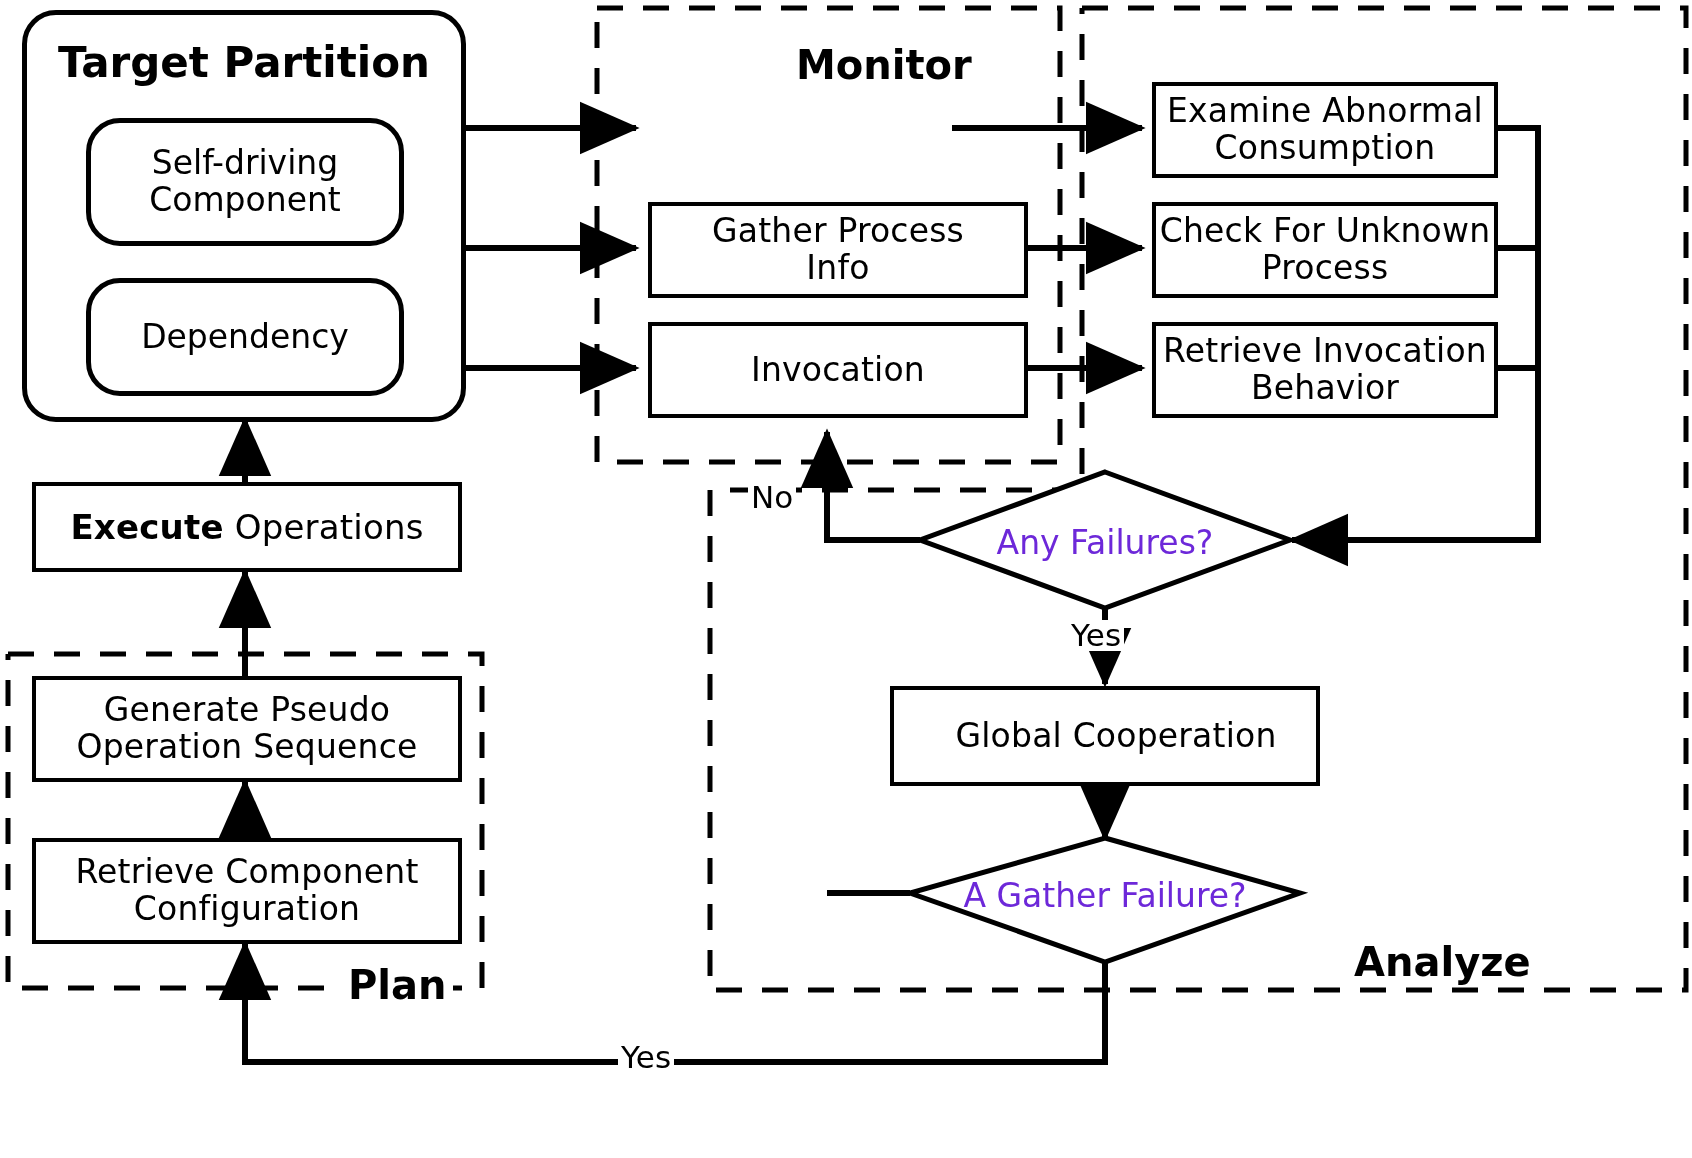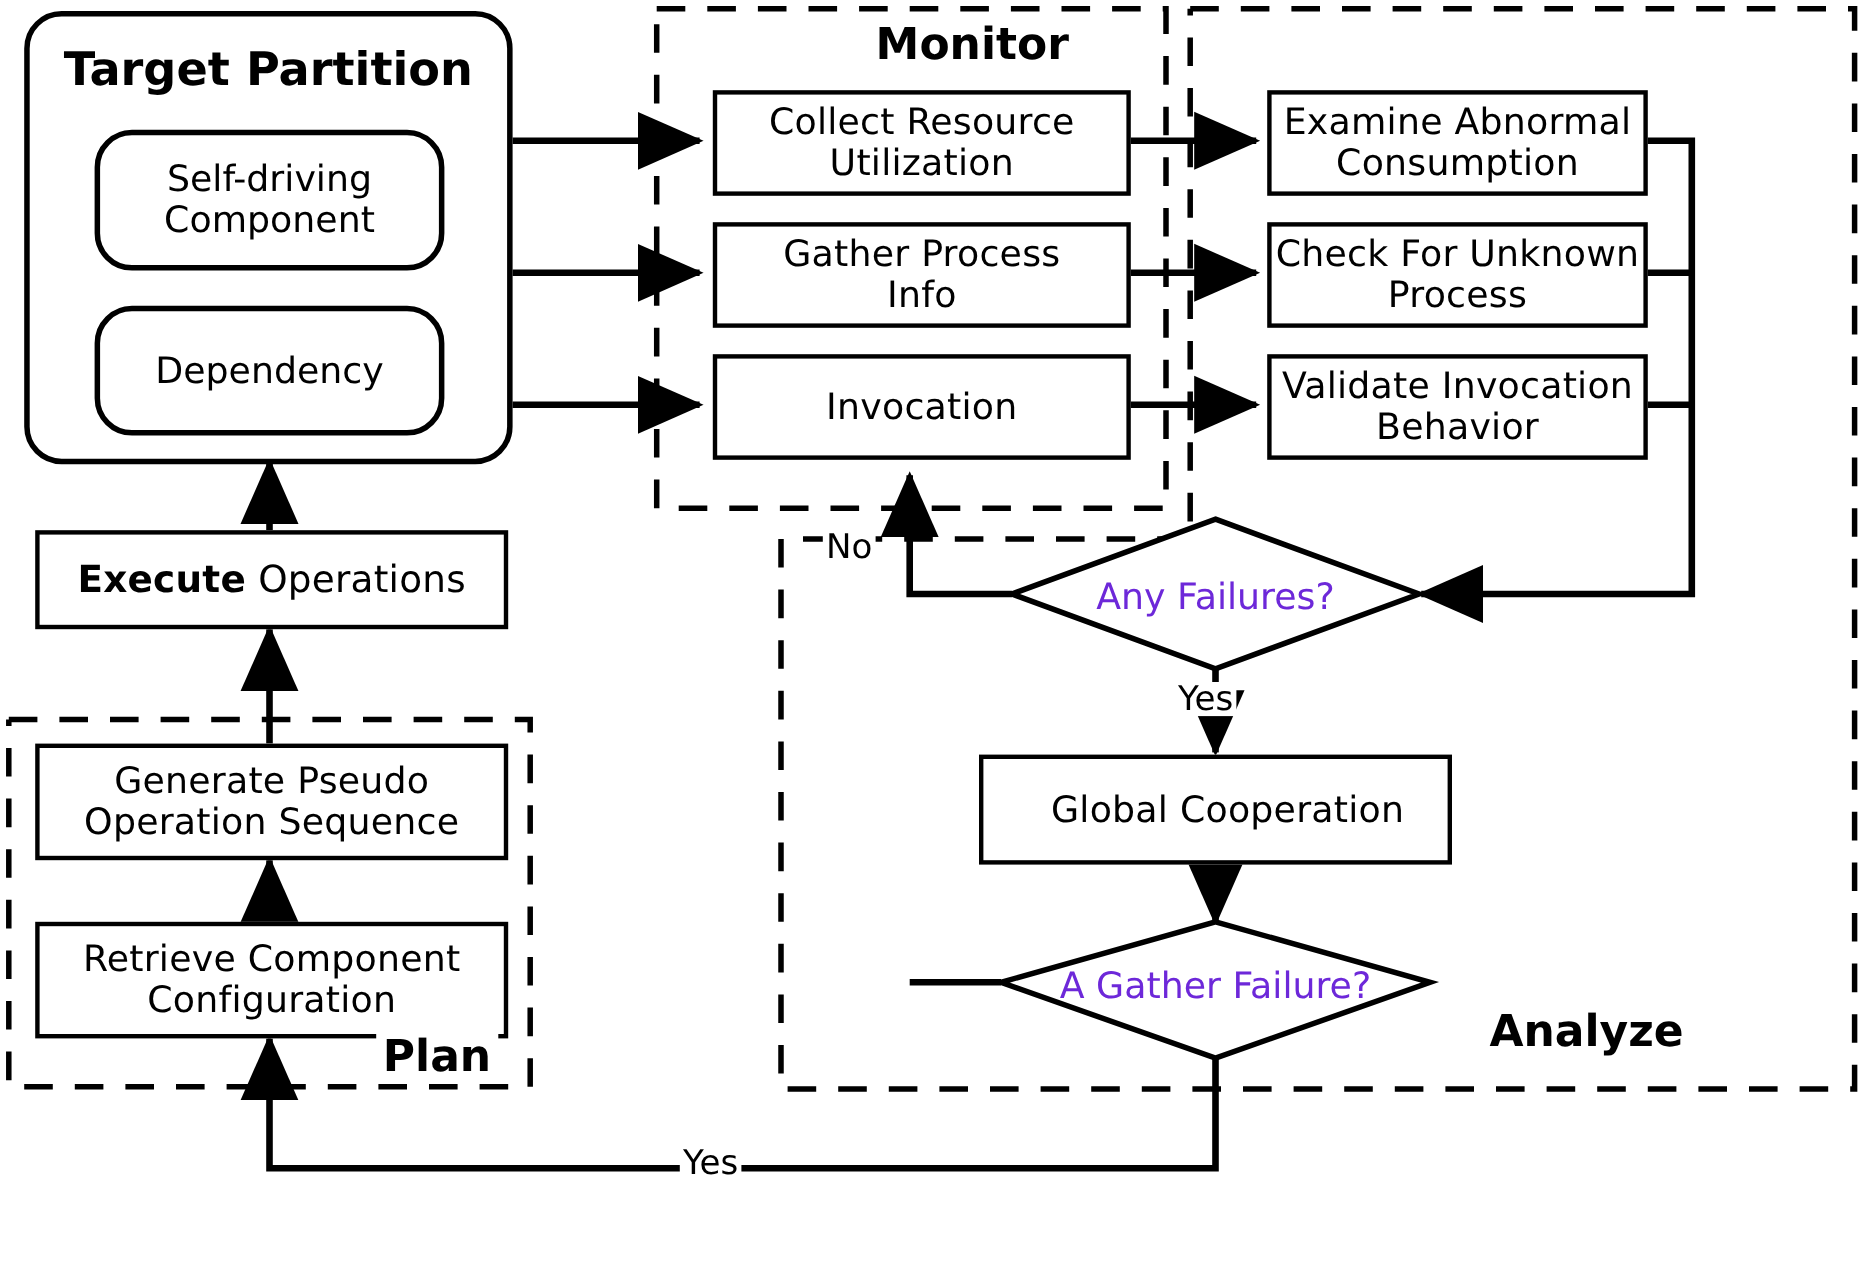--- a/index.html
+++ b/index.html
@@ -10,21 +10,21 @@
   .nodebox{position:absolute;box-sizing:border-box;border:4px solid #000;background:#fff;
            display:flex;align-items:center;justify-content:center;text-align:center;
            font-size:33px;line-height:1.12;color:#000;letter-spacing:.2px;}
   .roundbox{position:absolute;box-sizing:border-box;border:5px solid #000;background:#fff;
            display:flex;align-items:center;justify-content:center;text-align:center;
            font-size:33px;line-height:1.12;color:#000;}
   .outerpartition{position:absolute;box-sizing:border-box;border:5px solid #000;border-radius:34px;background:#fff;}
   .innerpartition{border-radius:34px;}
   .ttl{position:absolute;font-weight:bold;color:#000;}
   .lbl{position:absolute;color:#000;background:#fff;font-size:31px;line-height:1;padding:0 3px;}
-  .zoneword{position:absolute;font-weight:bold;font-size:40px;color:#000;background:#fff;padding:0 6px;}
+  .zoneword{position:absolute;font-weight:bold;font-size:40px;color:#000;background:#fff;padding:0 6px;margin-top:24px;}
   .diamondtxt{position:absolute;font-size:33px;color:#6d28d9;white-space:nowrap;}
   .execbox{font-size:34px;}
   .execbold{font-weight:bold;}
 </style>
 </head>
 <body>
 
 <div id="stage">
 
   <svg viewBox="0 0 1692 1158">
@@ -122,26 +122,20 @@
     </div>
   </div>
 
   <div class="nodebox" style="left:32px;top:838px;width:430px;height:106px;">
     <div>
       <div>Retrieve Component</div>
       <div>Configuration</div>
     </div>
   </div>
 
-  <div class="nodebox" style="left:648px;top:82px;width:380px;height:96px;">
-    <div>
-      <div>Collect  Resource</div>
-      <div>Utilization</div>
-    </div>
-  </div>
 
   <div class="nodebox" style="left:648px;top:202px;width:380px;height:96px;">
     <div>
       <div>Gather Process</div>
       <div>Info</div>
     </div>
   </div>
 
   <div class="nodebox" style="left:648px;top:322px;width:380px;height:96px;">
     <div>
@@ -158,21 +152,21 @@
 
   <div class="nodebox" style="left:1152px;top:202px;width:346px;height:96px;">
     <div>
       <div>Check For Unknown</div>
       <div>Process</div>
     </div>
   </div>
 
   <div class="nodebox" style="left:1152px;top:322px;width:346px;height:96px;">
     <div>
-      <div>Validate Invocation</div>
+      <div>Retrieve Invocation</div>
       <div>Behavior</div>
     </div>
   </div>
 
   <div class="nodebox" style="left:890px;top:686px;width:430px;height:100px;padding-left:22px;">
     <div>Global  Cooperation</div>
   </div>
 
   <div class="diamondtxt" style="left:920px;top:523px;width:370px;text-align:center;">Any Failures?</div>
 

